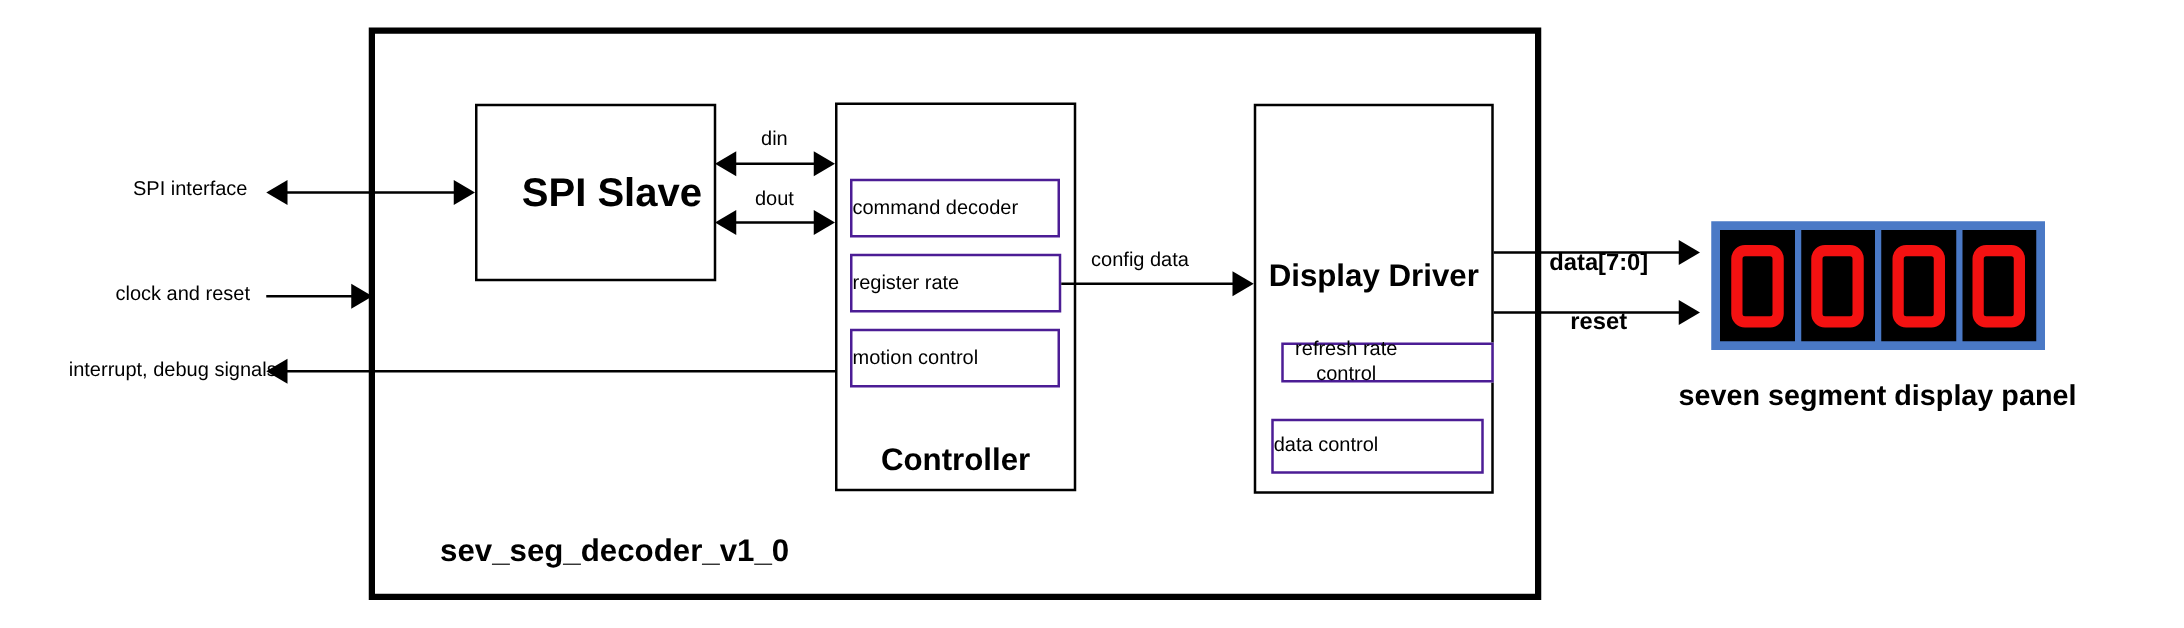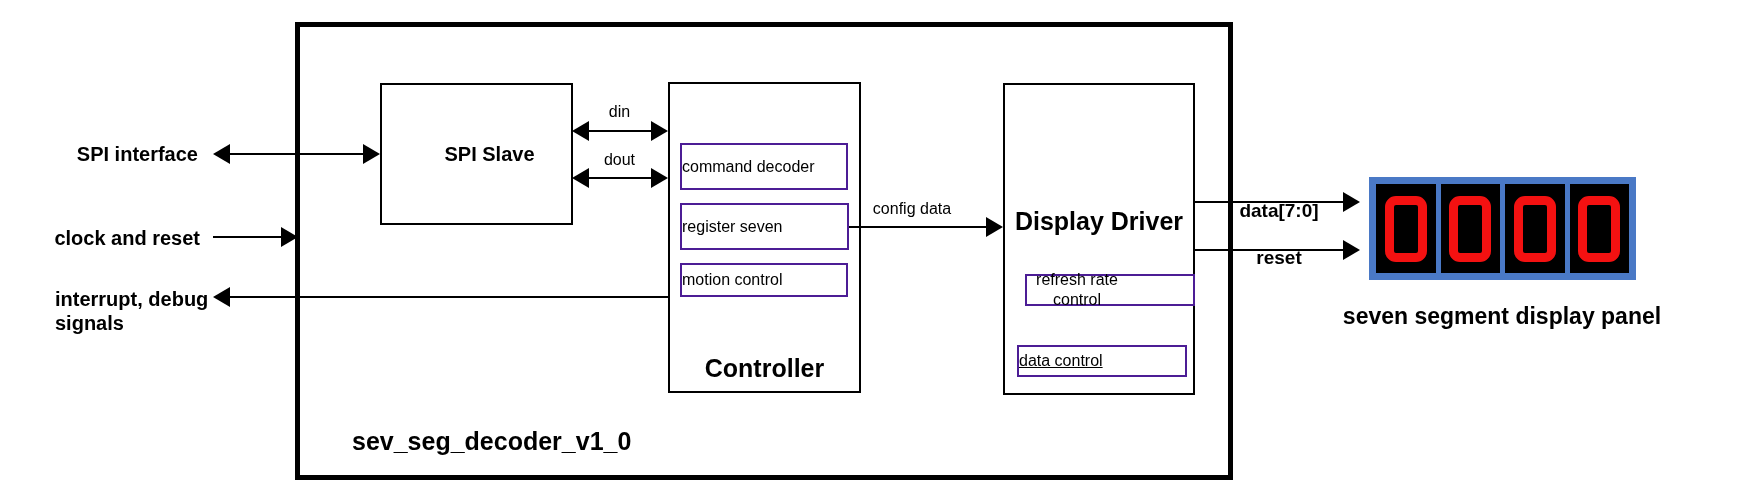--- a/index.html
+++ b/index.html
@@ -11,63 +11,63 @@
   .outer{border-width:5px;background:transparent;}
   .blocklabel{font-weight:bold;font-size:25px;white-space:nowrap;}
   .subbox{position:absolute;border:2px solid #4c1d95;background:#fff;box-sizing:border-box;
           display:flex;align-items:center;justify-content:flex-start;
           font-size:16px;text-align:center;line-height:1.25;}
   .hline{position:absolute;height:2px;background:#000;}
   .ah-r{position:absolute;width:0;height:0;border-top:10px solid transparent;
         border-bottom:10px solid transparent;border-left:17px solid #000;}
   .ah-l{position:absolute;width:0;height:0;border-top:10px solid transparent;
         border-bottom:10px solid transparent;border-right:17px solid #000;}
-  .extlabel{position:absolute;font-weight:bold;font-size:20px;line-height:1.2;}
+  .extlabel{position:absolute;font-weight:normal;font-size:16px;line-height:1.2;}
   .siglabel{position:absolute;font-size:16px;text-align:center;white-space:nowrap;}
   .buslabel{position:absolute;font-weight:bold;font-size:19px;text-align:center;white-space:nowrap;margin-top:27px;}
   .centerflex{display:flex;align-items:center;justify-content:center;}
 
   
   #panel{position:absolute;left:1369px;top:177px;width:267px;height:103px;
          background:#4a79c6;box-sizing:border-box;padding:7px;
          display:flex;gap:5px;}
   .digit-cell{flex:1;background:#000;display:flex;align-items:center;justify-content:center;}
   .seg-zero{width:42px;height:66px;border:9px solid #f41111;border-radius:11px;box-sizing:border-box;}
 </style>
 </head>
 <body>
 
 <div id="canvas">
 
   <div class="box outer" style="left:295px;top:22px;width:938px;height:458px;"></div>
   <div class="blocklabel" style="position:absolute;left:352px;top:427px;">sev_seg_decoder_v1_0</div>
 
   <div class="box centerflex" style="left:380px;top:83px;width:193px;height:142px;">
-    <span class="blocklabel" style="font-size:20px;margin-left:26px;">SPI Slave</span>
+    <span class="blocklabel" style="font-size:32px;margin-left:26px;">SPI Slave</span>
   </div>
 
   <div class="box" style="left:668px;top:82px;width:193px;height:311px;">
     <div class="blocklabel" style="position:absolute;left:0;right:0;bottom:8px;text-align:center;">Controller</div>
   </div>
   <div class="subbox" style="left:680px;top:143px;width:168px;height:47px;">
     <span>command decoder</span>
   </div>
   <div class="subbox" style="left:680px;top:203px;width:169px;height:47px;">
-    <span>register seven</span>
+    <span>register rate</span>
   </div>
-  <div class="subbox" style="left:680px;top:263px;width:168px;height:34px;">
+  <div class="subbox" style="left:680px;top:263px;width:168px;height:47px;">
     <span>motion control</span>
   </div>
 
   <div class="box" style="left:1003px;top:83px;width:192px;height:312px;">
     <div class="blocklabel" style="position:absolute;left:0;right:0;top:122px;text-align:center;">Display Driver</div>
     <div class="subbox" style="left:20px;top:189px;width:170px;height:32px;">
       <span style="display:inline-block;width:100px;">refresh rate control</span>
     </div>
-    <div class="subbox" style="left:12px;top:260px;width:170px;height:32px;text-decoration:underline;">
+    <div class="subbox" style="left:12px;top:250px;width:170px;height:44px;">
       <span>data control</span>
     </div>
   </div>
 
   <div class="extlabel" style="right:1549px;top:142px;text-align:right;">SPI interface</div>
   <div class="extlabel" style="right:1547px;top:226px;text-align:right;">clock and reset</div>
   <div class="extlabel" style="left:23px;top:287px;width:178px;margin-left:32px;">interrupt, debug signals</div>
 
   <div>
     <span class="ah-l" style="left:213px;top:144px;"></span>

